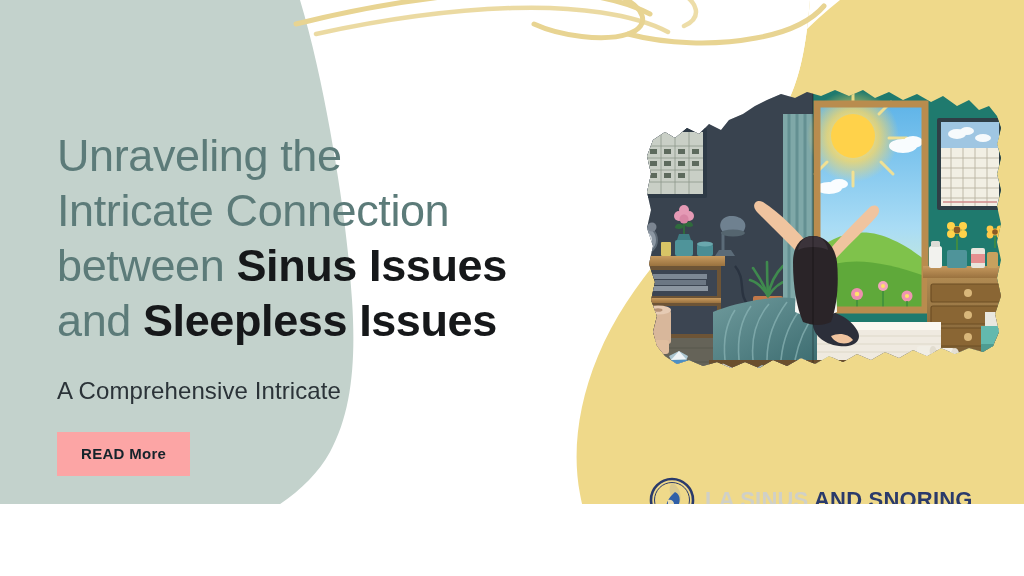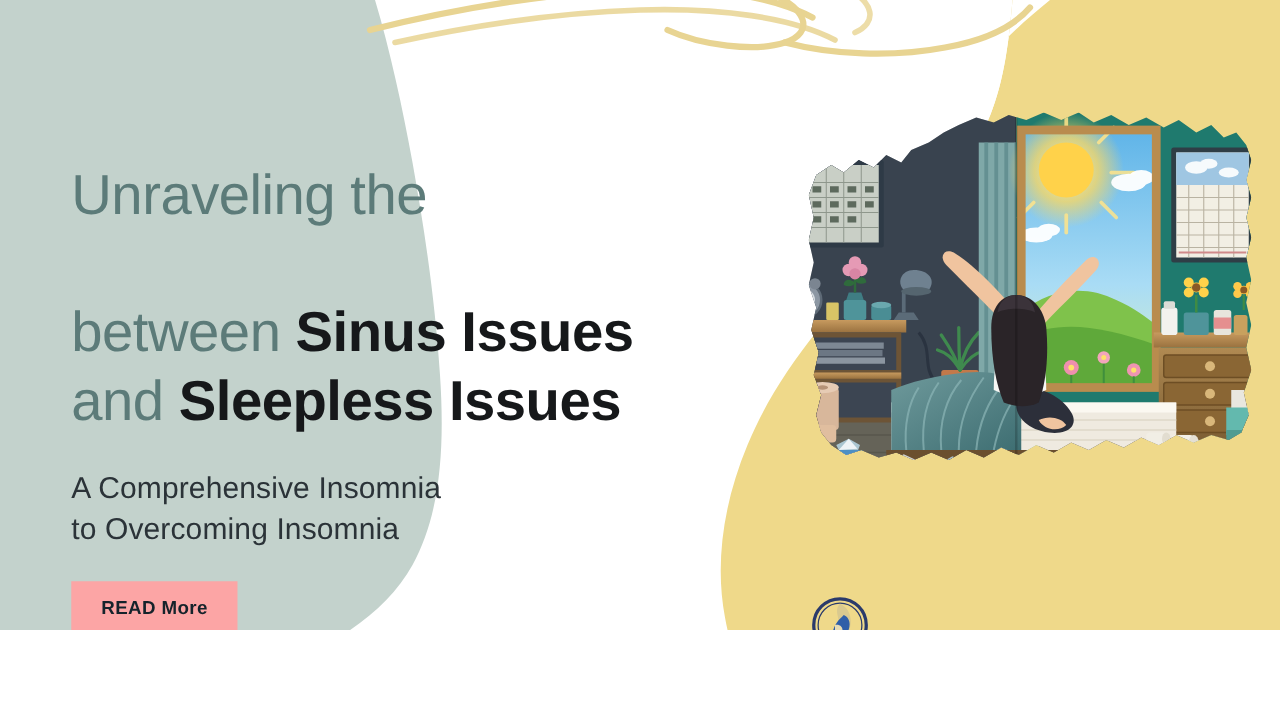--- a/index.html
+++ b/index.html
@@ -112,23 +112,23 @@
         <path d="M472,-12 C520,-22 578,-20 614,-6 C646,6 652,26 628,34
                  C604,42 560,36 534,24" stroke-width="5"></path>
         <path d="M560,-26 C604,-32 650,-24 676,-10 C700,2 702,18 684,26" stroke-width="4.5" opacity=".8"></path>
         <path d="M628,34 C666,44 714,46 756,38 C790,32 812,20 824,6" stroke-width="5"></path>
       </g>
     </svg>
   </div>
 
   <div class="text-col">
 
-    <h1 class="headline"><span>Unraveling the</span><br><br><span>between </span><span class="hl-strong">Sinus Issues</span><br><span>and </span><span class="hl-strong">Sleepless Issues</span></h1>
-
-    <p class="subhead"><span>A Comprehensive Insomnia</span><br><span>to Overcoming Insomnia</span></p>
+    <h1 class="headline"><span>Unraveling the</span><br><span>Intricate Connection</span><br><span>between </span><span class="hl-strong">Sinus Issues</span><br><span>and </span><span class="hl-strong">Sleepless Issues</span></h1>
+
+    <p class="subhead"><span>A Comprehensive Intricate</span><br></p>
 
     <button class="cta" type="button"><span>READ</span><span class="cta-em"> More</span></button>
   </div>
 
   <div class="art-wrap">
     <svg viewBox="0 0 392 330" xmlns="http://www.w3.org/2000/svg" role="img">
       <title>Split night-and-day bedroom scene</title>
       <desc>Woman seen from behind sitting cross-legged on a bed with both arms raised, stretching toward a window. The left half of the scene is a dim, cluttered night-time bedroom with a starry sky, crescent moon, dark teal curtain, alarm clock, nightstand, potted plant, scattered tissues and toilet paper rolls. The right half is a bright daytime bedroom with a sunburst, blue sky, green hills and flowers outside the window, a teal wall, wooden dresser with sunflowers and medicine jars, and tissues on the floor.</desc>
 
       <defs>
@@ -570,15 +570,16 @@
 
   <div class="logo">
     <svg class="logo-mark" viewBox="0 0 48 48" xmlns="http://www.w3.org/2000/svg" aria-hidden="true">
       <circle cx="24" cy="24" r="21" fill="none" stroke="#2a3a6b" stroke-width="2.6"></circle>
       <circle cx="24" cy="24" r="17.5" fill="none" stroke="#2a3a6b" stroke-width="1"></circle>
       <path d="M24,7 C31,10 34,18 32,26 C30,34 26,40 22,41 C22,33 24,24 22,16 C21,12 22,9 24,7 Z" fill="#d9c98f"></path>
       <path d="M27,16 C32,18 33,24 30,30 C28,34 26,38 25,41 C21,41 18,37 18,32
                C18,27 21,22 24,19 C25,18 26,17 27,16 Z" fill="#2f5fa8"></path>
       <path d="M20,24 C23,23 26,25 26,28 C26,31 23,33 20,32 Z" fill="#e7dcb4"></path>
     </svg>
+    <div class="logo-text"><span class="lt-light">LA SINUS</span><span class="lt-dark"> AND SNORING</span></div>
   </div>
 
 </div>
 
 </body></html>

